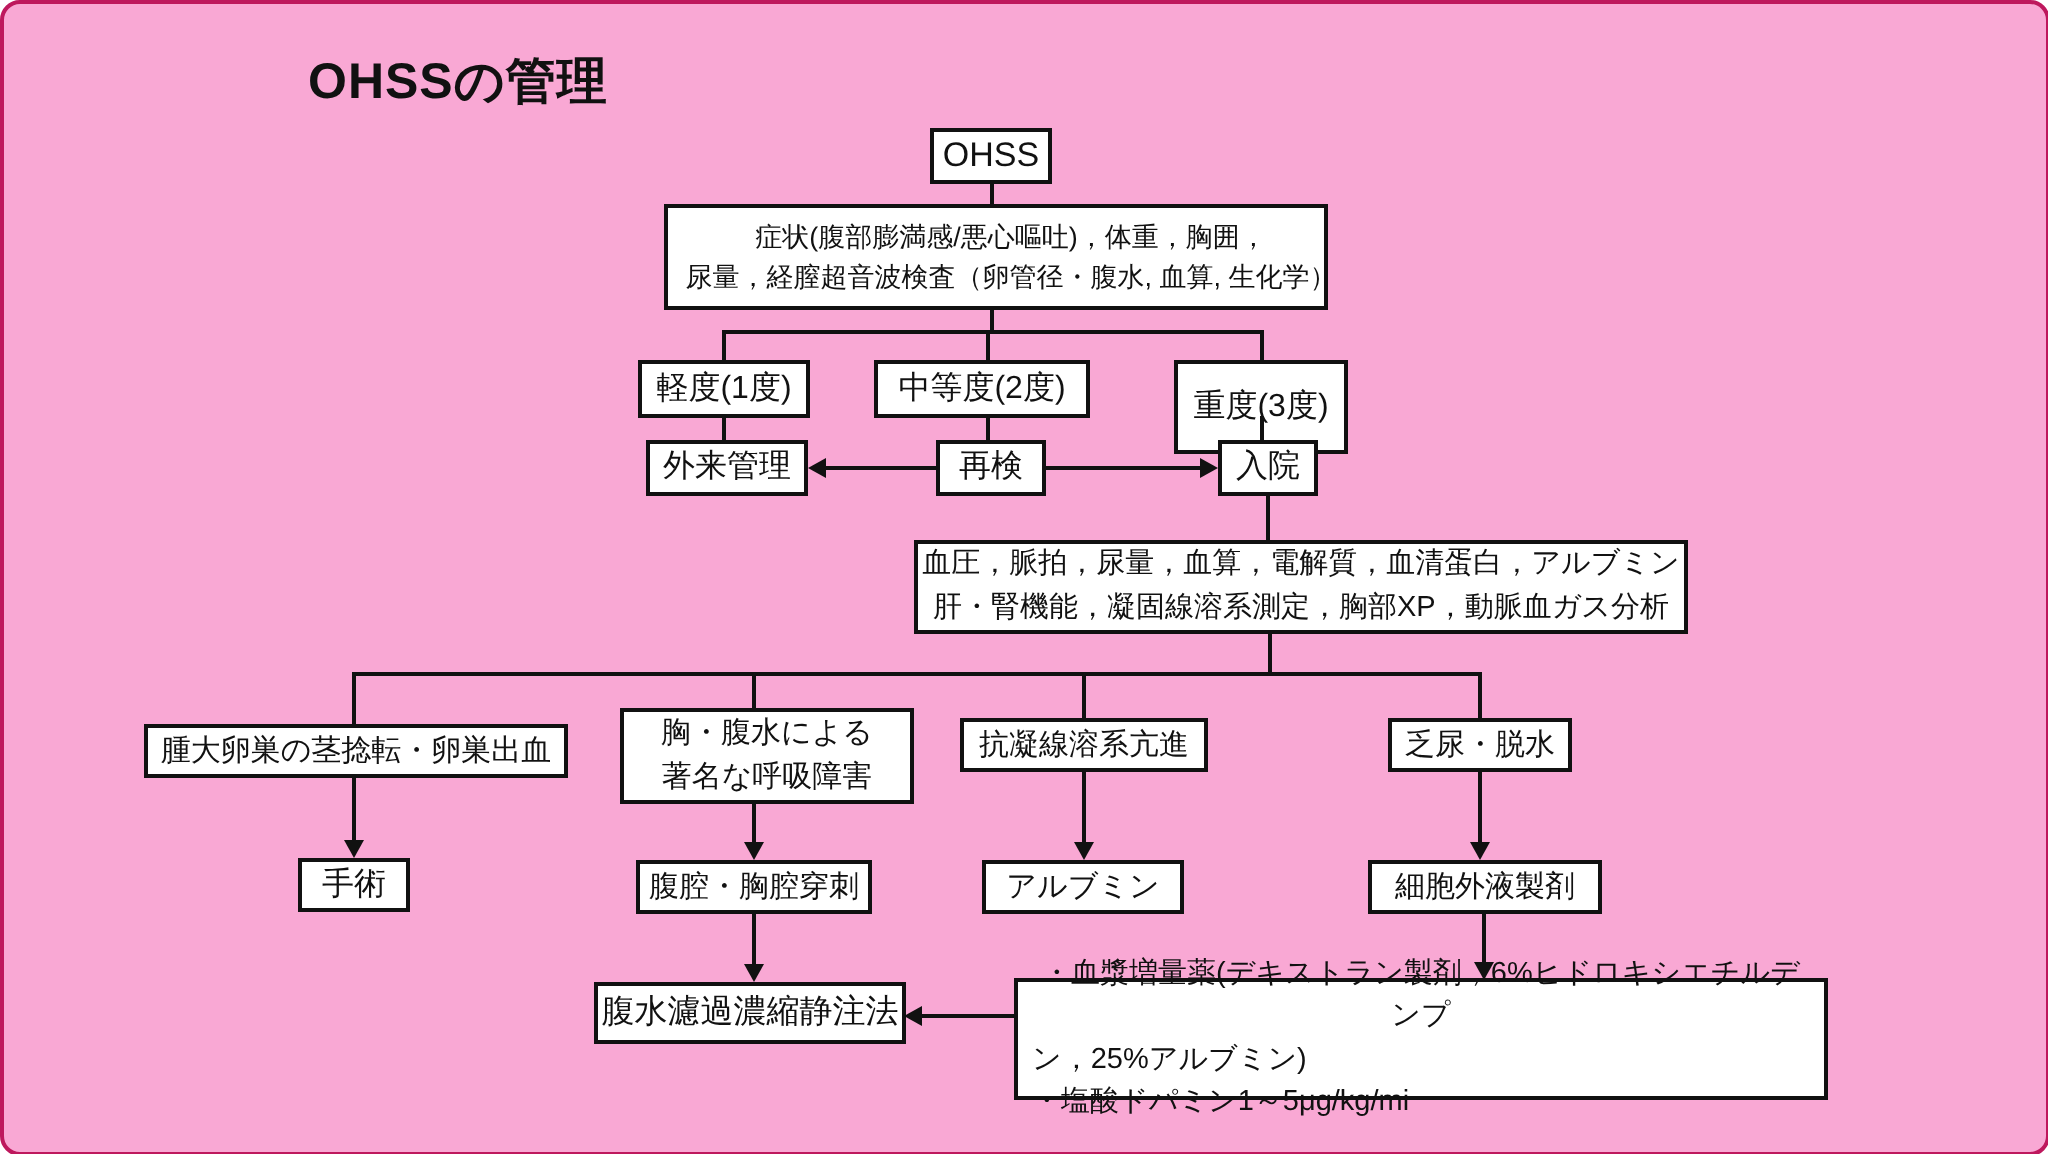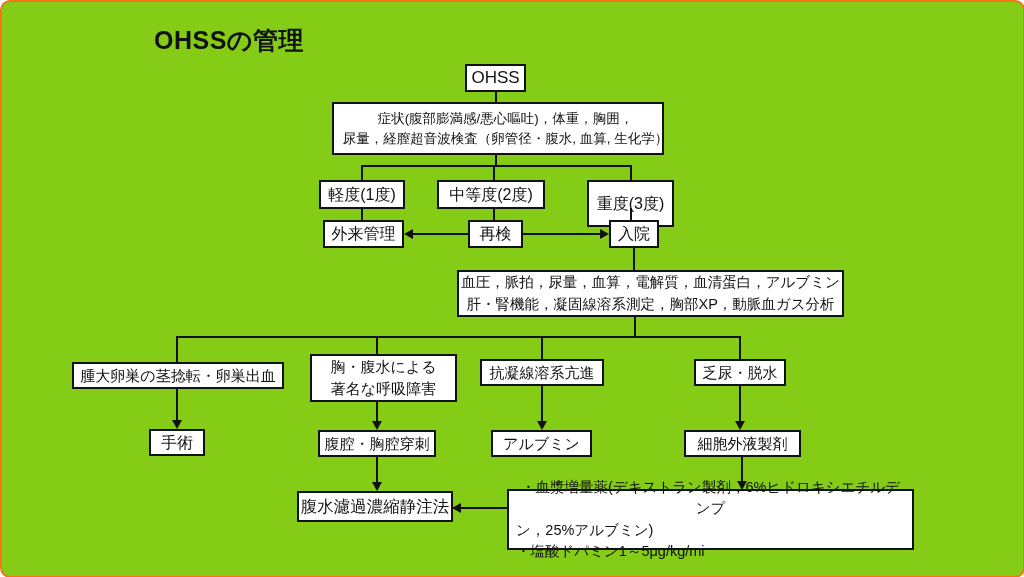--- a/index.html
+++ b/index.html
@@ -1,20 +1,20 @@
 <!DOCTYPE html>
 <html><head>
 <meta charset="utf-8">
 <style>
   html,body{margin:0;padding:0;background:#ffffff;}
   .slide{
     position:relative;
     width:1021px;height:574px;
-    background:#84cc16;
-    border:2px solid #f97316;
+    background:#f9a8d4;
+    border:2px solid #be185d;
     border-radius:10px;
     overflow:hidden;
     font-family:"Liberation Sans","DejaVu Sans",sans-serif;
     color:#111111;
     text-decoration:underline;
   }
   .title{
     position:absolute;left:152px;top:22px;
     font-size:25px;font-weight:600;letter-spacing:0.5px;
   }

